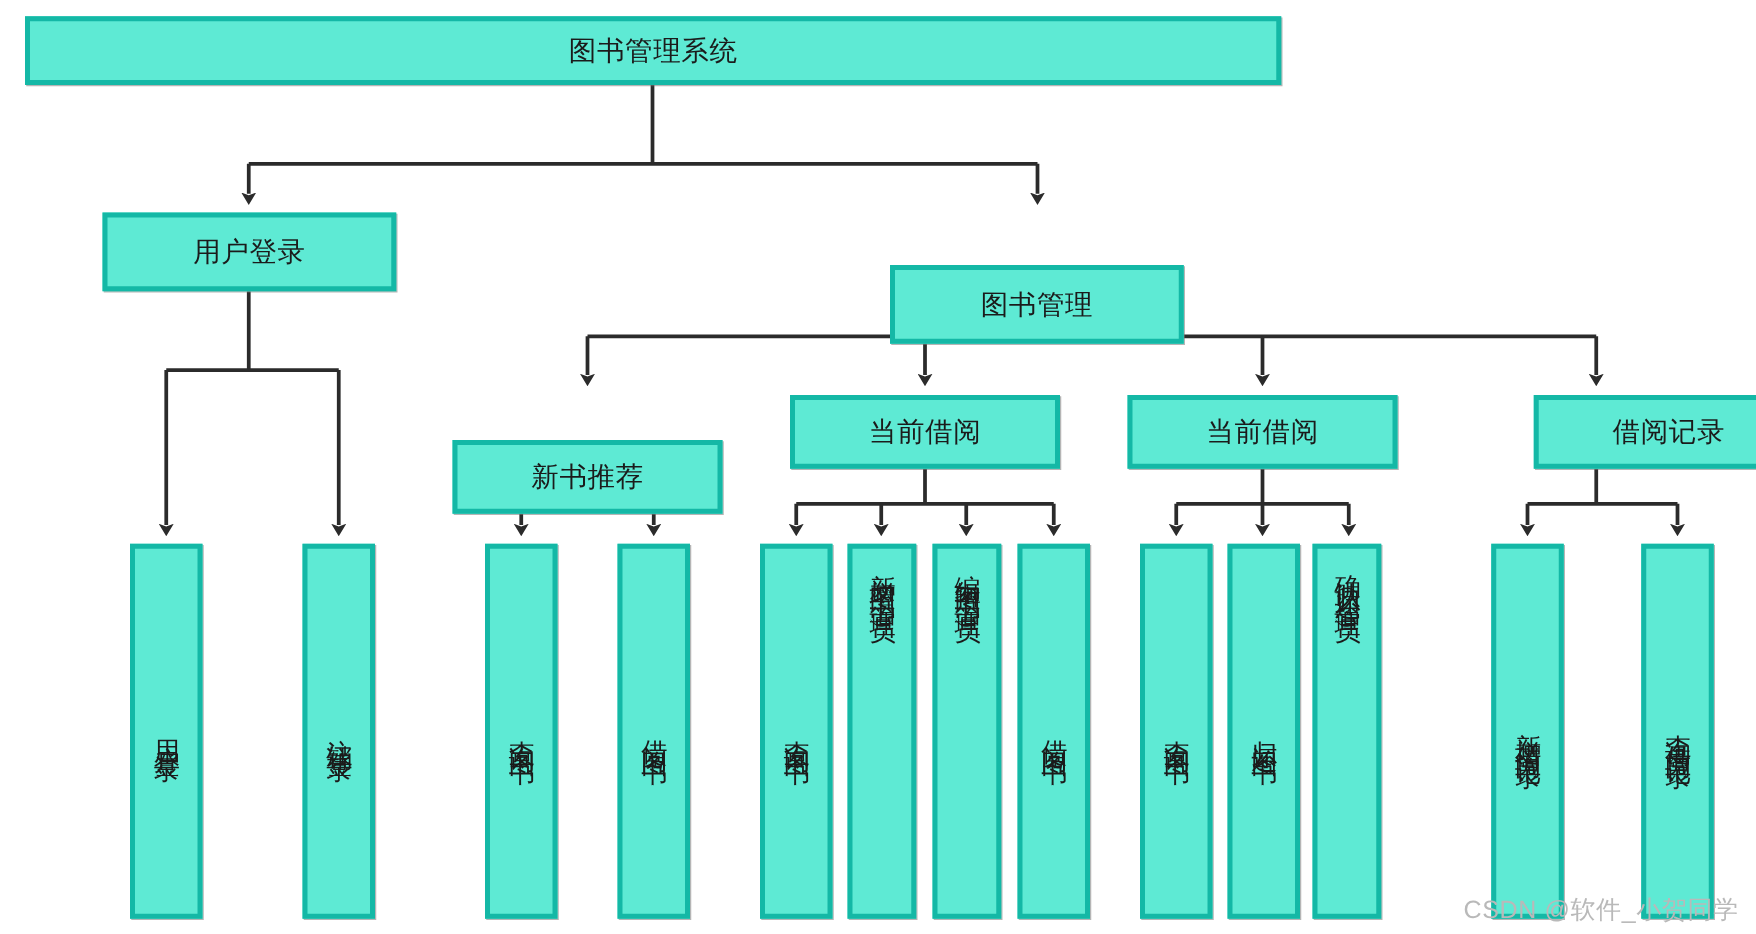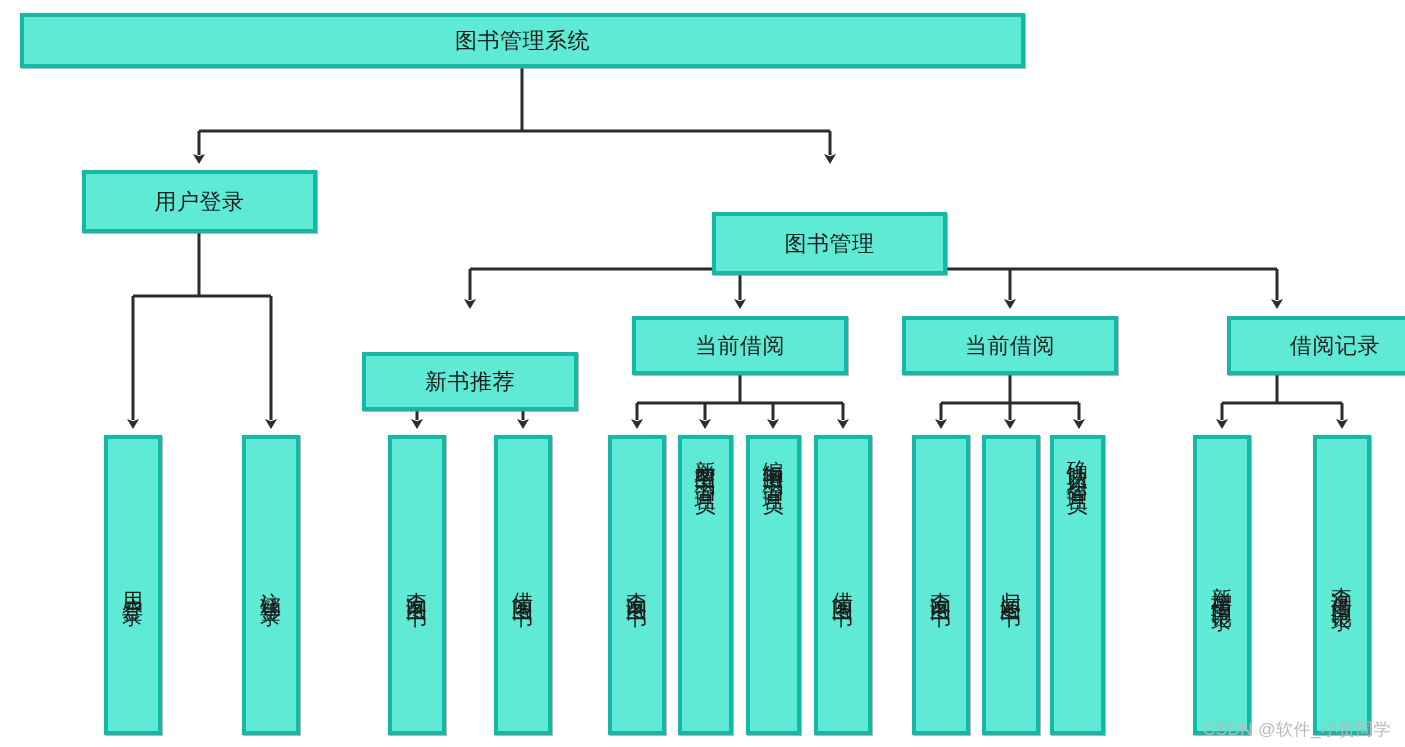--- a/index.html
+++ b/index.html
@@ -62,21 +62,21 @@
     white-space: nowrap;
   }
   .node.vert.centered {
     align-items: center;
     padding-top: 0;
   }
   .watermark {
     position: absolute;
     right: 14px;
     bottom: 6px;
-    font-size: 17px;
+    font-size: 20px;
     color: #b9b9b9;
     letter-spacing: 0.5px;
     white-space: nowrap;
     user-select: none;
   }
 </style>
 </head>
 <body>
 
 <div id="diagram-root">

